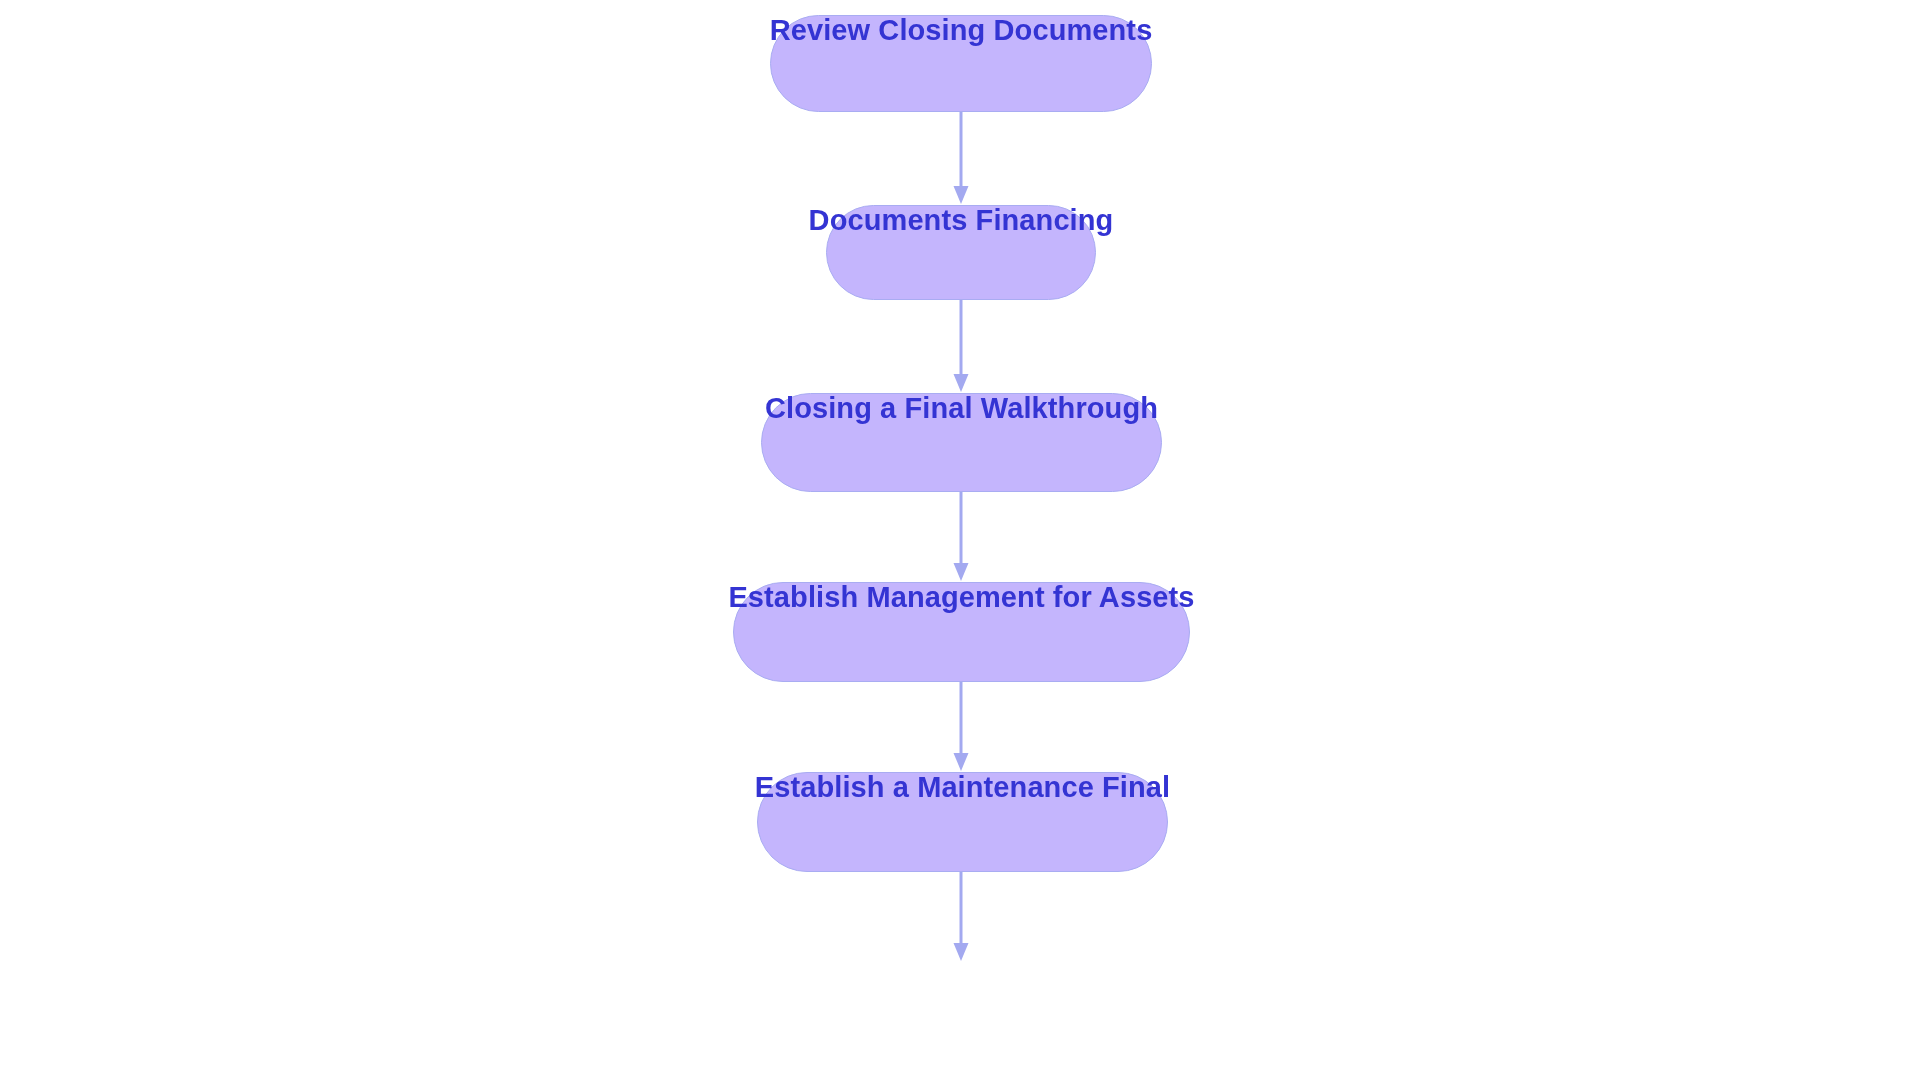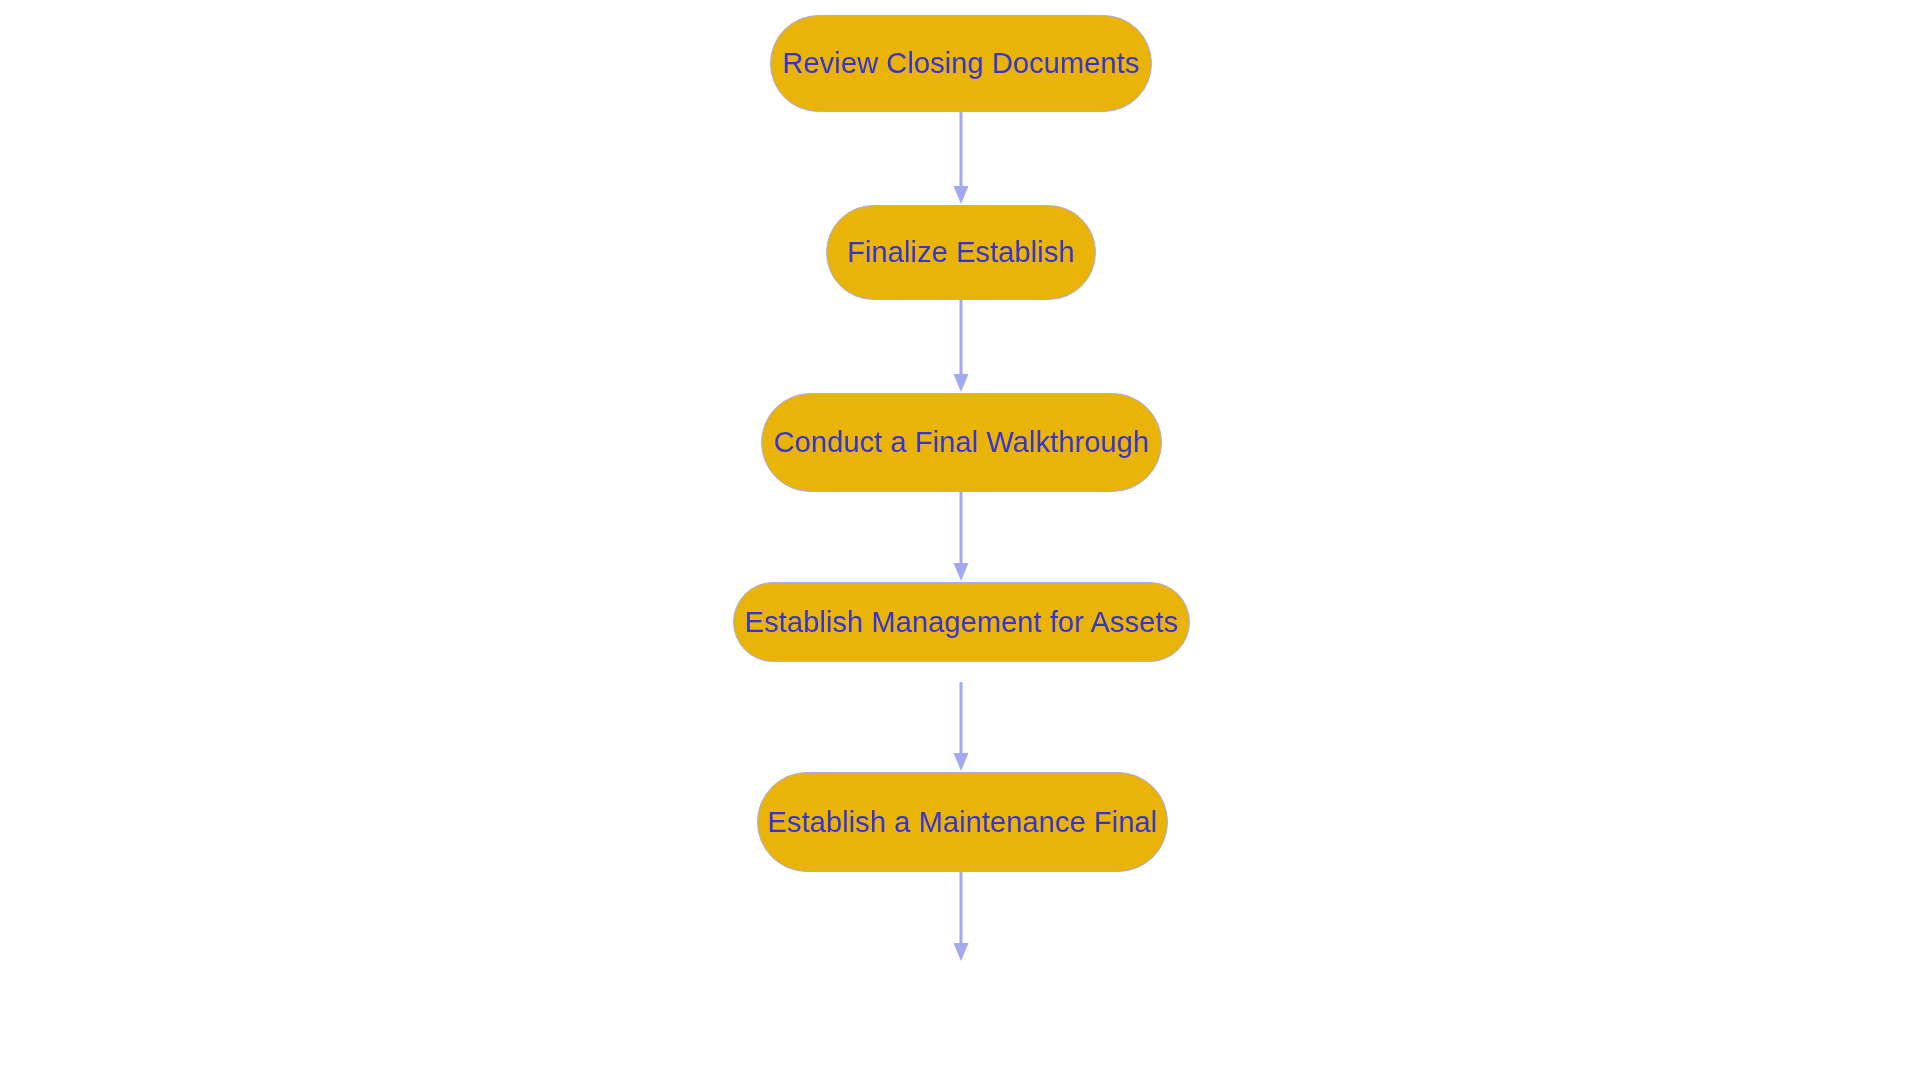--- a/index.html
+++ b/index.html
@@ -19,28 +19,27 @@
     position: relative;
     width: 1920px;
     height: 1083px;
     background: #ffffff;
   }
 
   .flow-node {
     position: absolute;
     box-sizing: border-box;
     display: flex;
-    align-items: center;
     justify-content: center;
-    background: #eab308;
+    background: #c4b5fd;
     border: 1.6px solid #a9acf2;
     border-radius: 999px;
     color: #3434d3;
     font-size: 29px;
-    font-weight: 400;
+    font-weight: 700;
     letter-spacing: 0.1px;
     line-height: 1;
     white-space: nowrap;
     user-select: none;
   }
 
   .flow-node .node-label {
     display: block;
     padding: 0 6px;
     color: #3434d3;
@@ -94,28 +93,28 @@
       <line x1="8" y1="0" x2="8" y2="73" stroke="#a3a9f0" stroke-width="3"></line>
       <polygon points="0.5,71 15.5,71 8,89" fill="#a3a9f0"></polygon>
     </svg>
   </div>
 
   <div class="flow-node" style="left:770px; top:15px; width:382px; height:97px;">
     <span class="node-label">Review Closing Documents</span>
   </div>
 
   <div class="flow-node" style="left:826px; top:205px; width:270px; height:95px;">
-    <span class="node-label">Finalize Establish</span>
+    <span class="node-label">Documents Financing</span>
   </div>
 
   <div class="flow-node" style="left:761px; top:393px; width:401px; height:99px;">
-    <span class="node-label">Conduct a Final Walkthrough</span>
+    <span class="node-label">Closing a Final Walkthrough</span>
   </div>
 
-  <div class="flow-node" style="left:733px; top:582px; width:457px; height:80px;">
+  <div class="flow-node" style="left:733px; top:582px; width:457px; height:100px;">
     <span class="node-label">Establish Management for Assets</span>
   </div>
 
   <div class="flow-node" style="left:757px; top:772px; width:411px; height:100px;">
     <span class="node-label">Establish a Maintenance Final</span>
   </div>
 
 
 </div>
 

